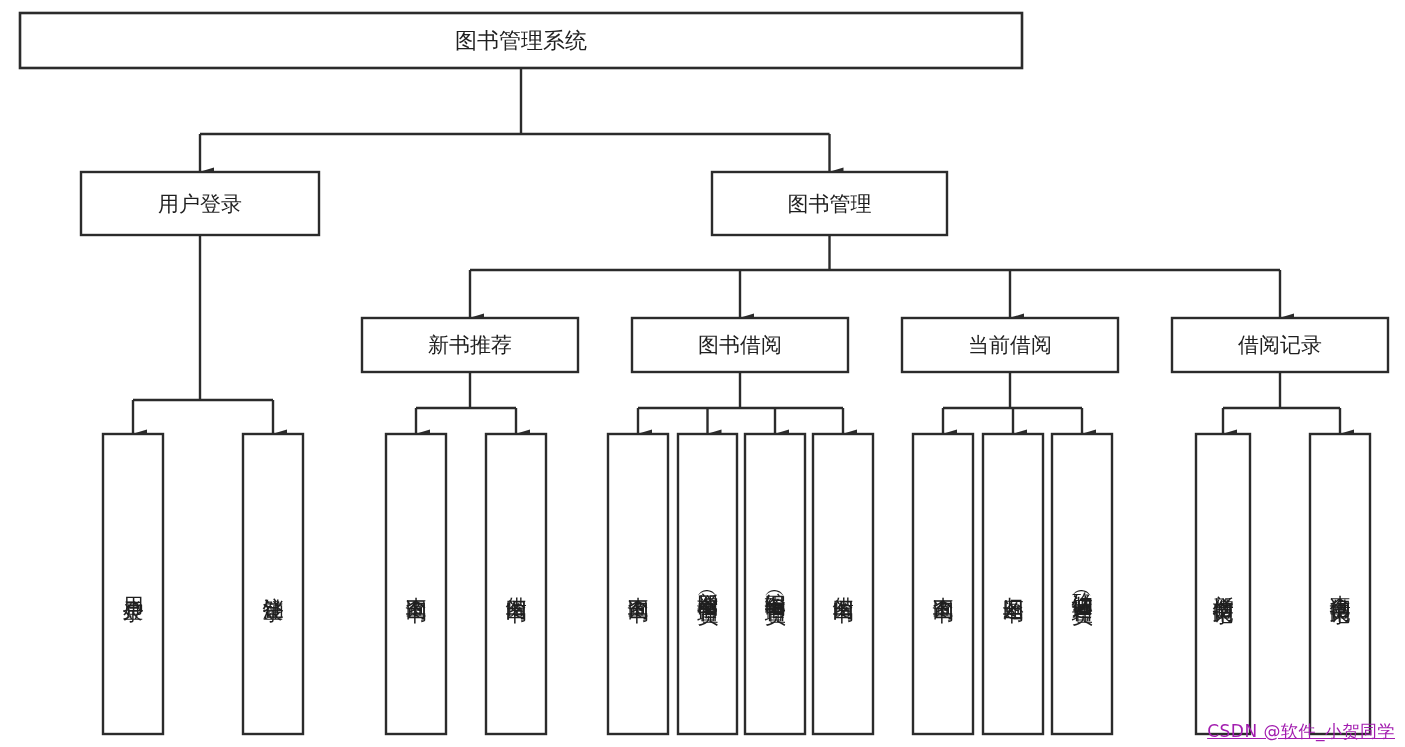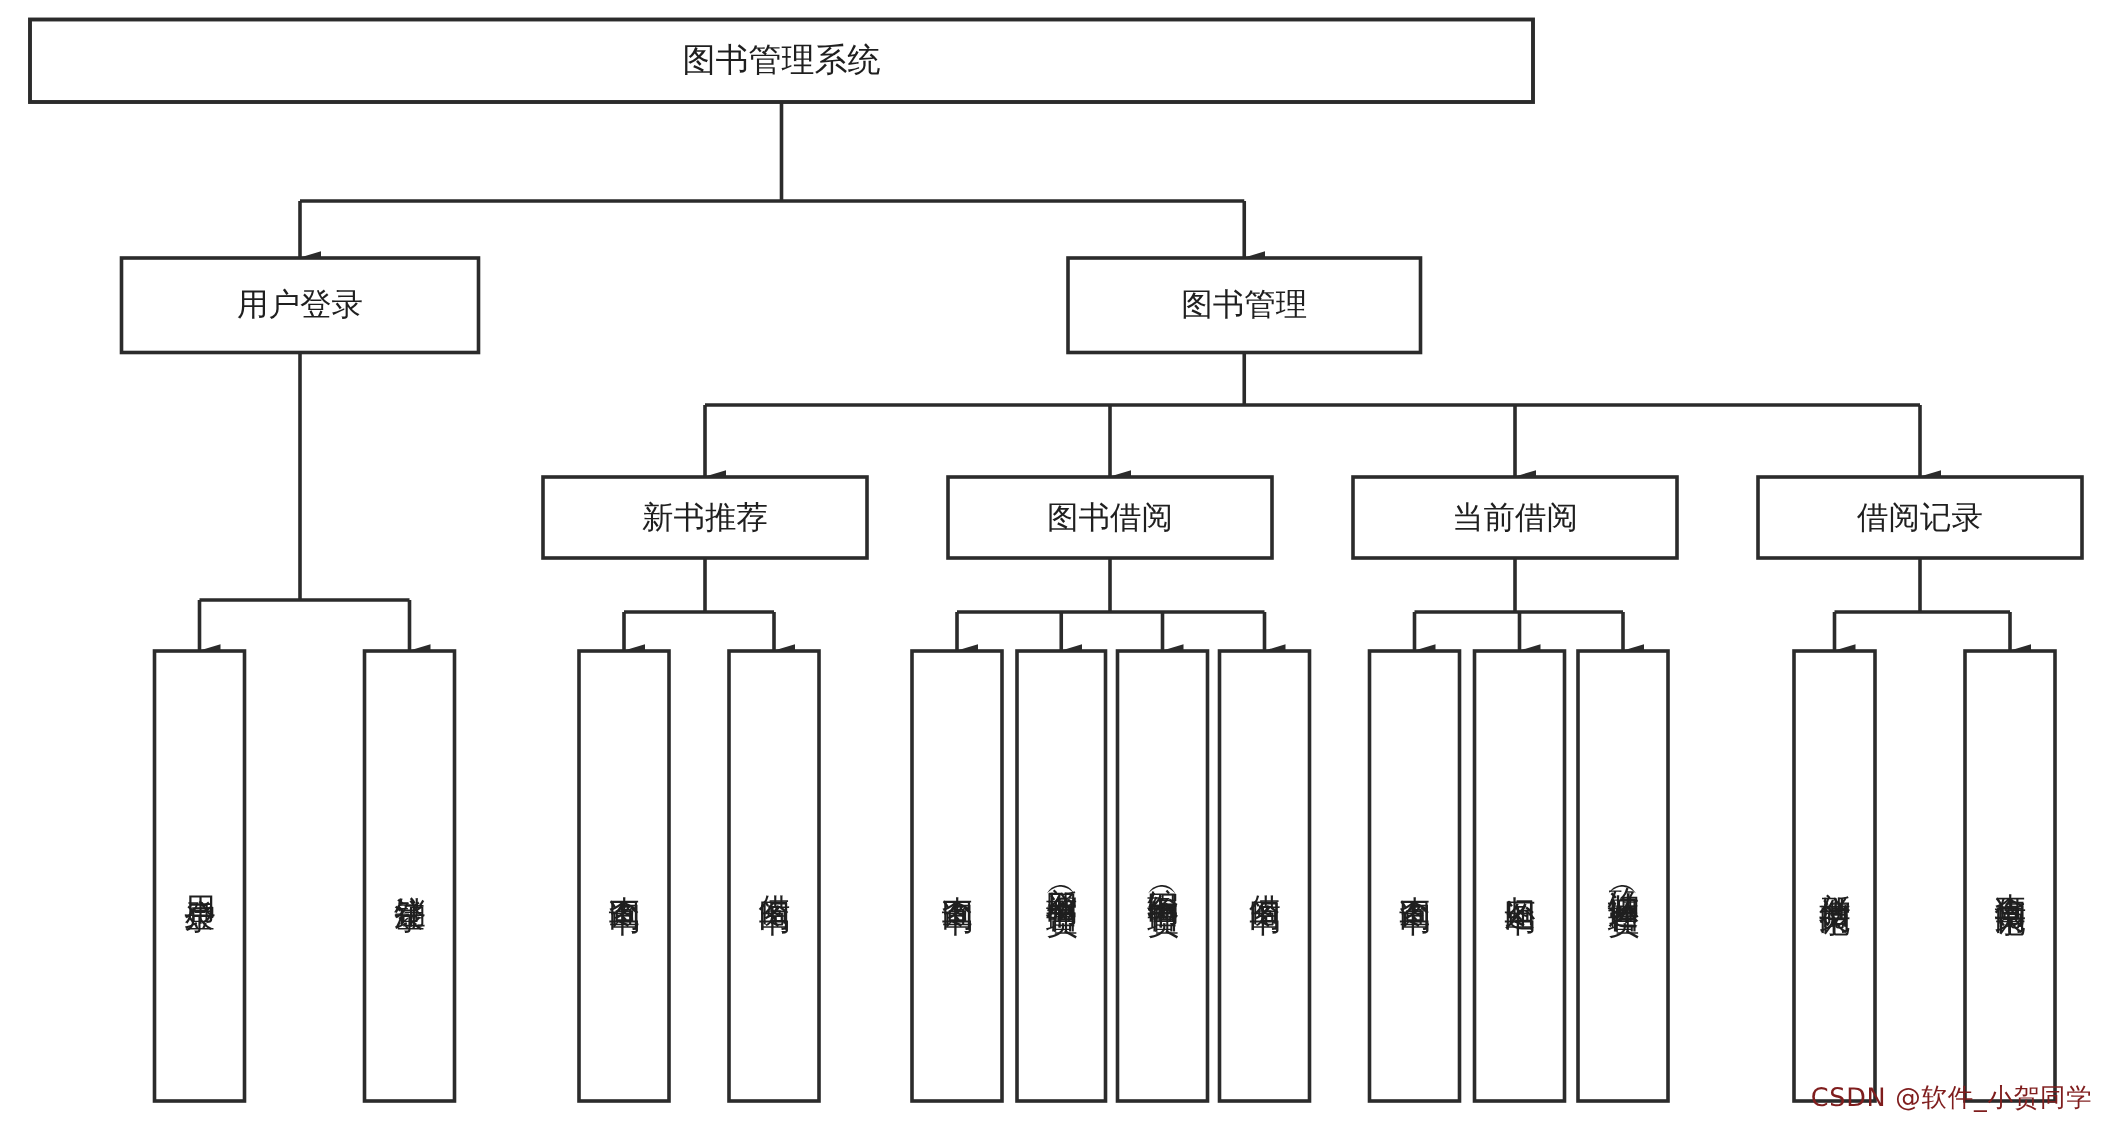--- a/index.html
+++ b/index.html
@@ -74,24 +74,25 @@
     color: #1f1f1f;
     white-space: nowrap;
     text-align: center;
   }
   .watermark {
     position: absolute;
     right: 10px;
     bottom: 4px;
     font-family: "DejaVu Sans", "Liberation Sans", sans-serif;
     font-size: 17px;
-    color: #7f1d1d;
+    color: #a21caf;
     letter-spacing: 0.5px;
     user-select: none;
     white-space: nowrap;
+    text-decoration: underline;
   }
 </style>
 </head>
 <body>
 
 <div id="diagram-root">
 
   <svg class="diagram-canvas" viewBox="0 0 1405 747" xmlns="http://www.w3.org/2000/svg">
     <defs>
       <marker id="arrowDown" markerWidth="12" markerHeight="16" refX="6" refY="14" orient="auto" markerUnits="userSpaceOnUse">

